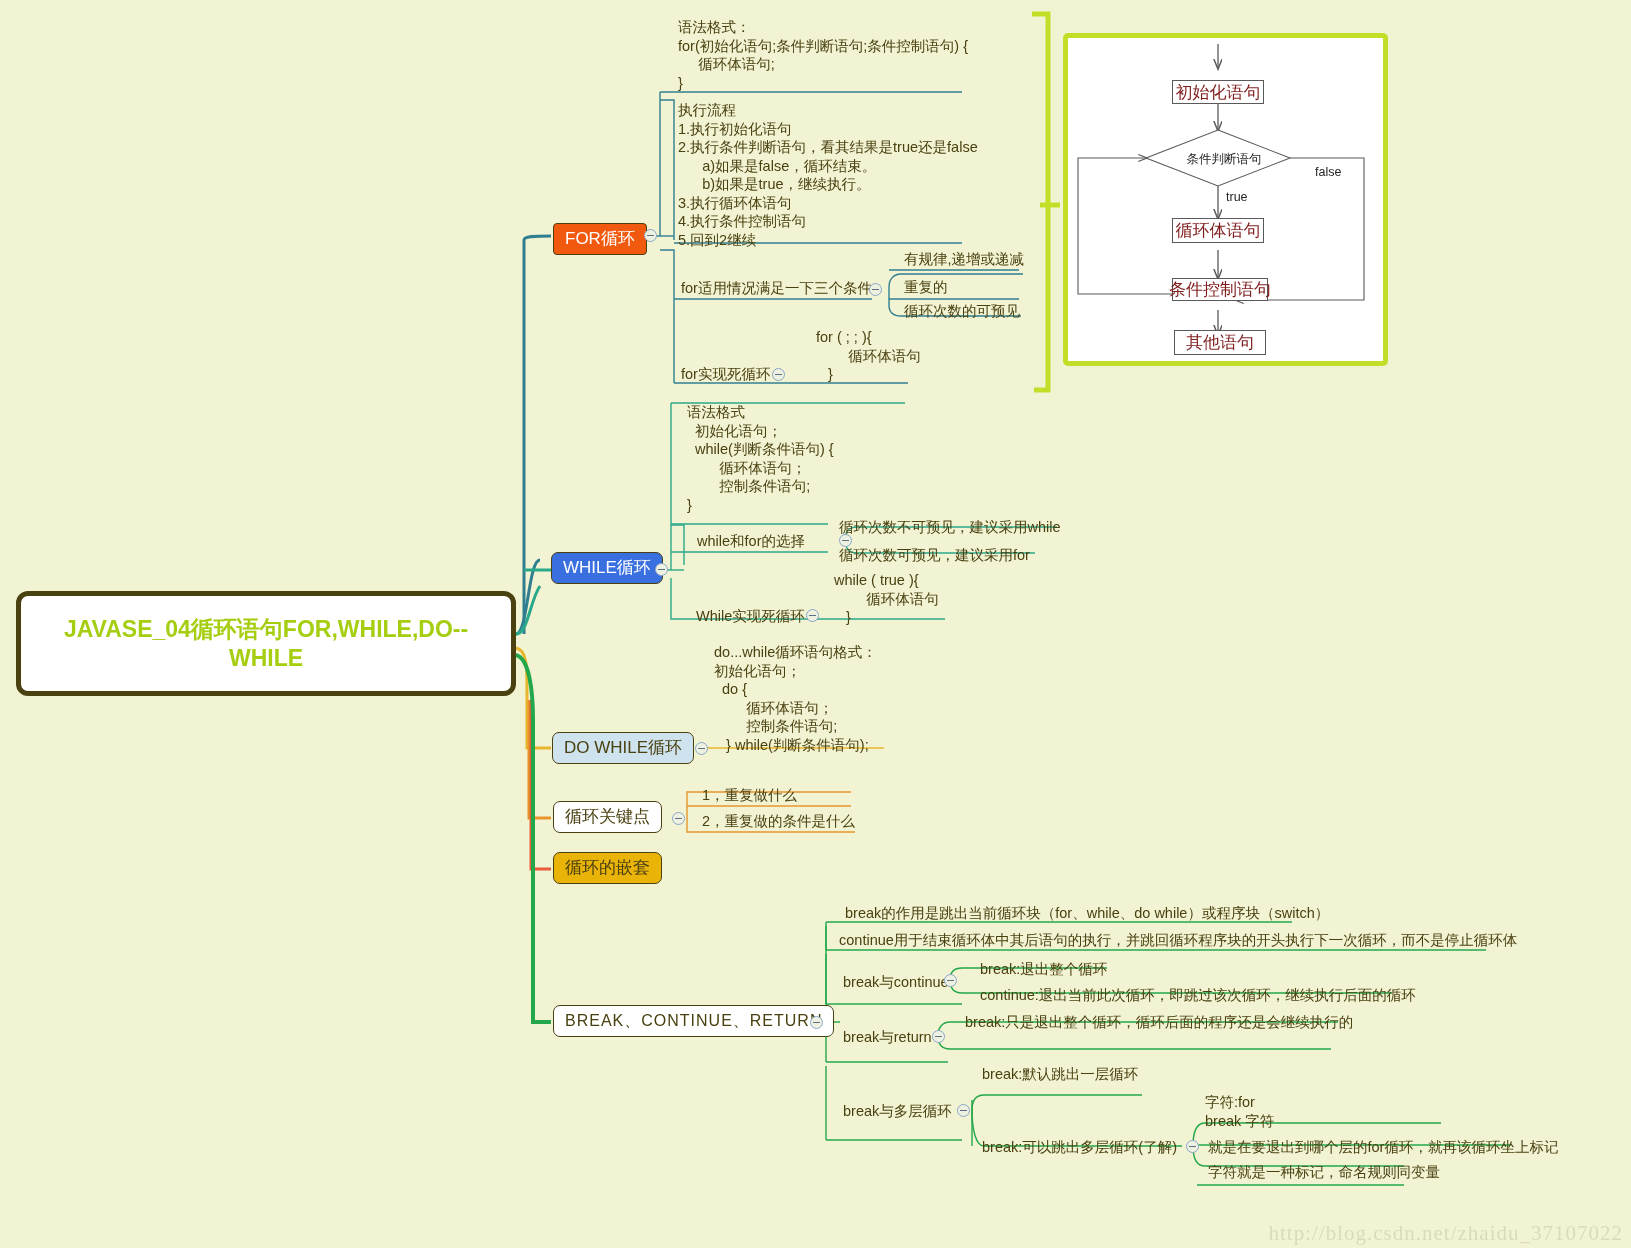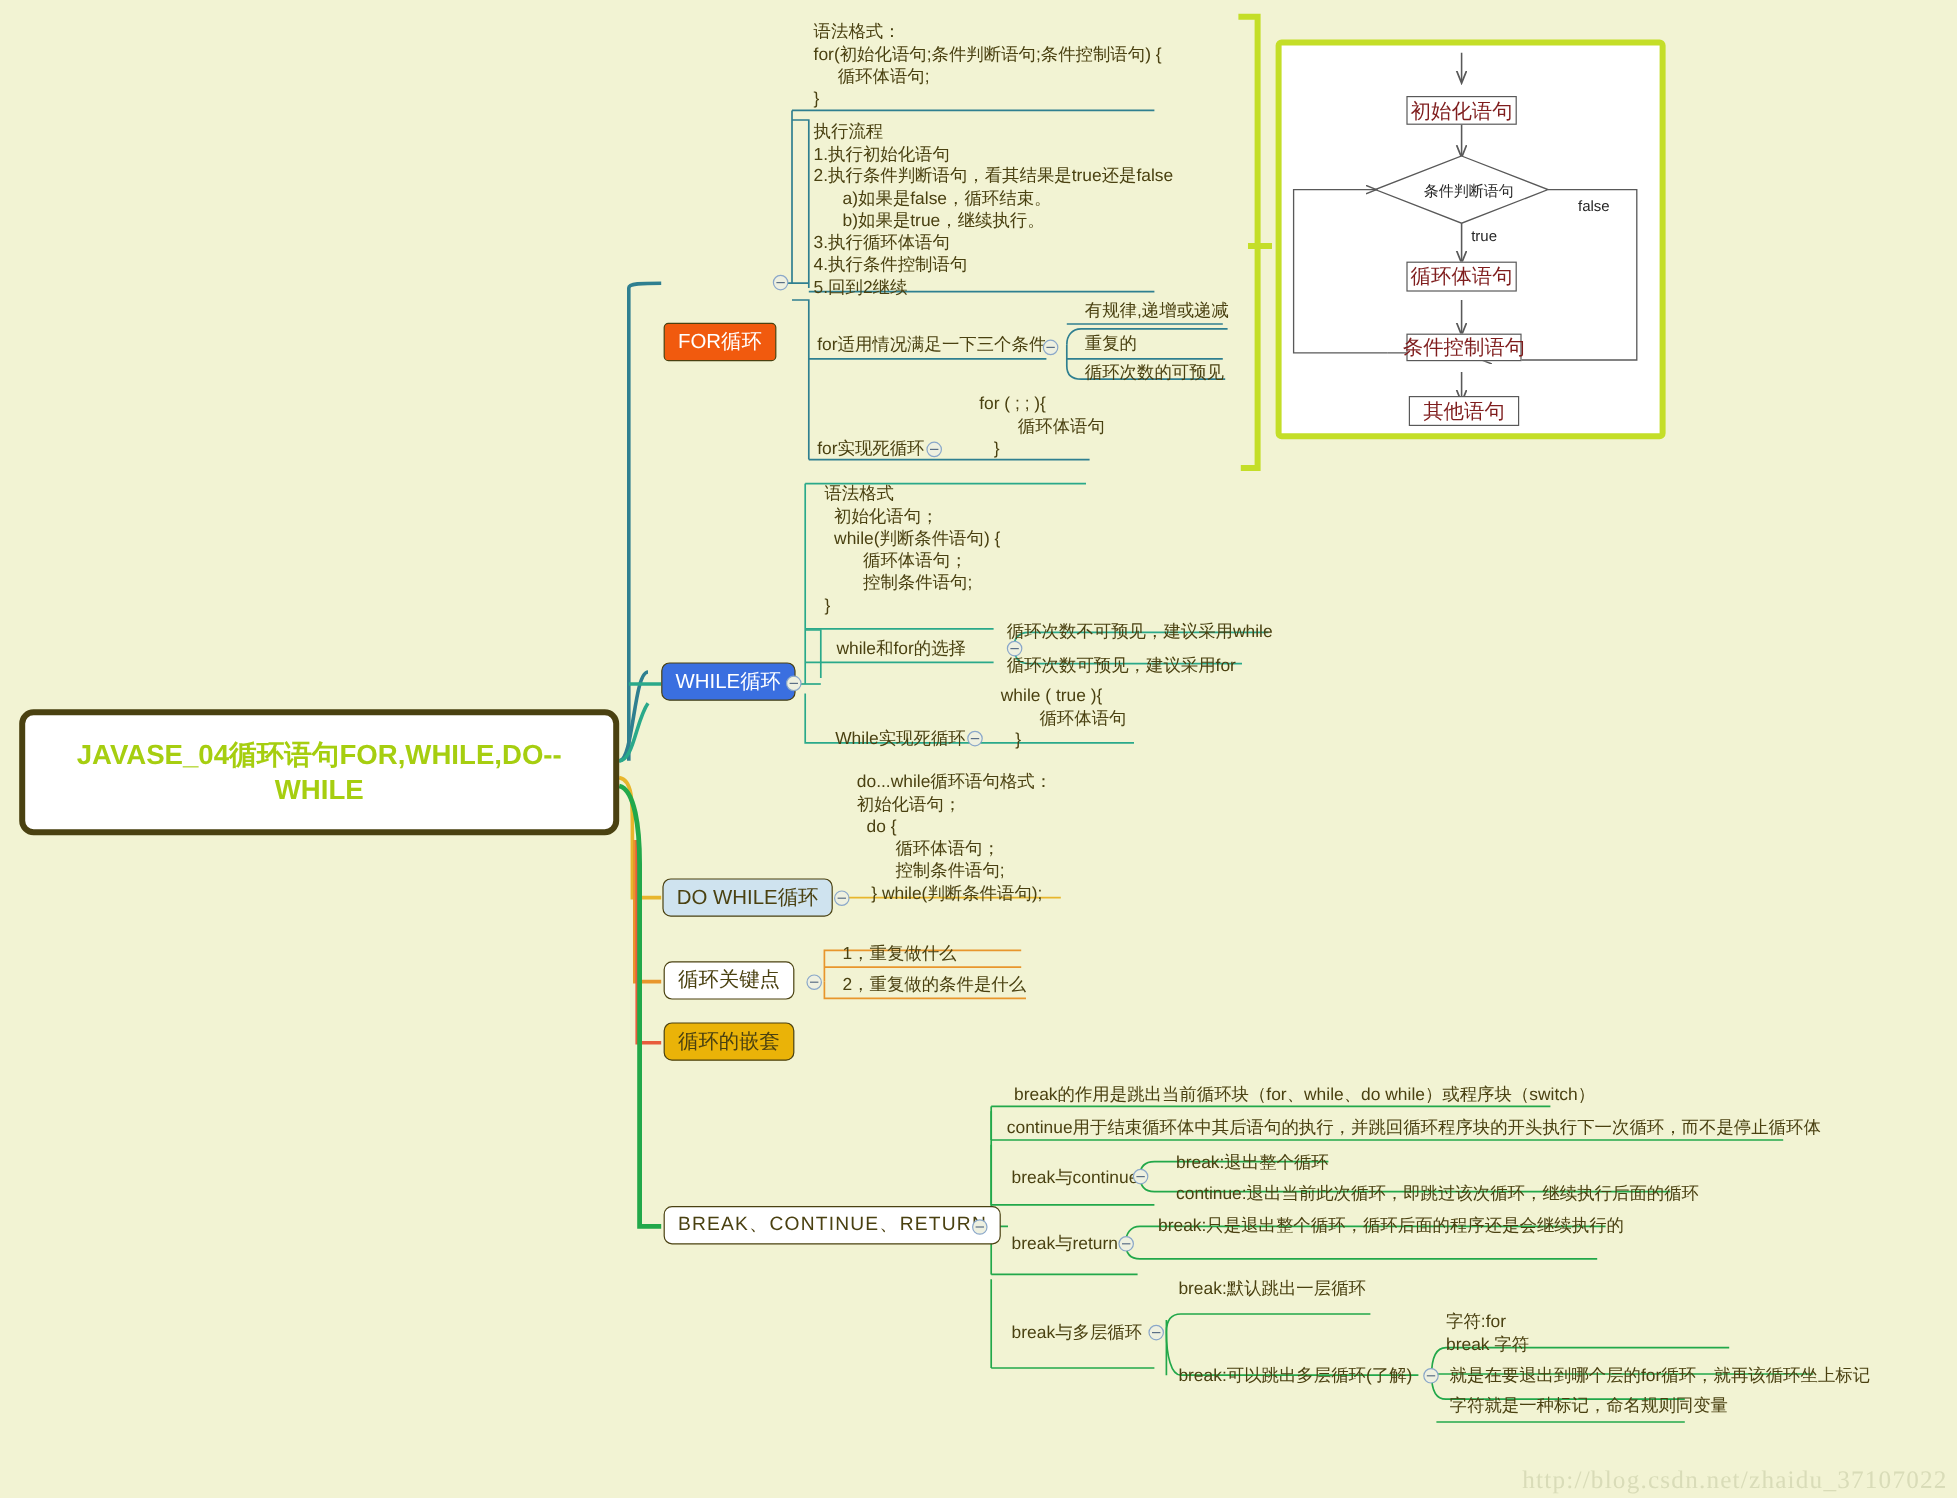--- a/index.html
+++ b/index.html
@@ -44,21 +44,21 @@
     position: absolute;
     display: flex; align-items: center;
     padding: 3px 11px;
     font-size: 17px;
     color: #4a4111;
     border: 1px solid #4a4111;
     border-radius: 7px;
     white-space: nowrap;
     line-height: 24px;
   }
-  .topic.for      { left: 553px; top: 223px; background:#f15a0e; color:#ffffff; border-radius:4px;margin-top:46px; }
+  .topic.for      { left: 553px; top: 223px; background:#f15a0e; color:#ffffff; border-radius:4px; }
   .topic.while    { left: 551px; top: 552px; background:#3a6fe0; color:#ffffff; }
   .topic.dowhile  { left: 552px; top: 732px; background:#cfe3ef; }
   .topic.keypoint { left: 553px; top: 801px; background:#ffffff; }
   .topic.nest     { left: 553px; top: 852px; background:#eab308;text-align:center; }
   .topic.bcr      { left: 553px; top: 1005px; background:#ffffff; font-size:16px; letter-spacing:1px; }
 
   
   .note {
     position: absolute;
     color: #4a4111;

